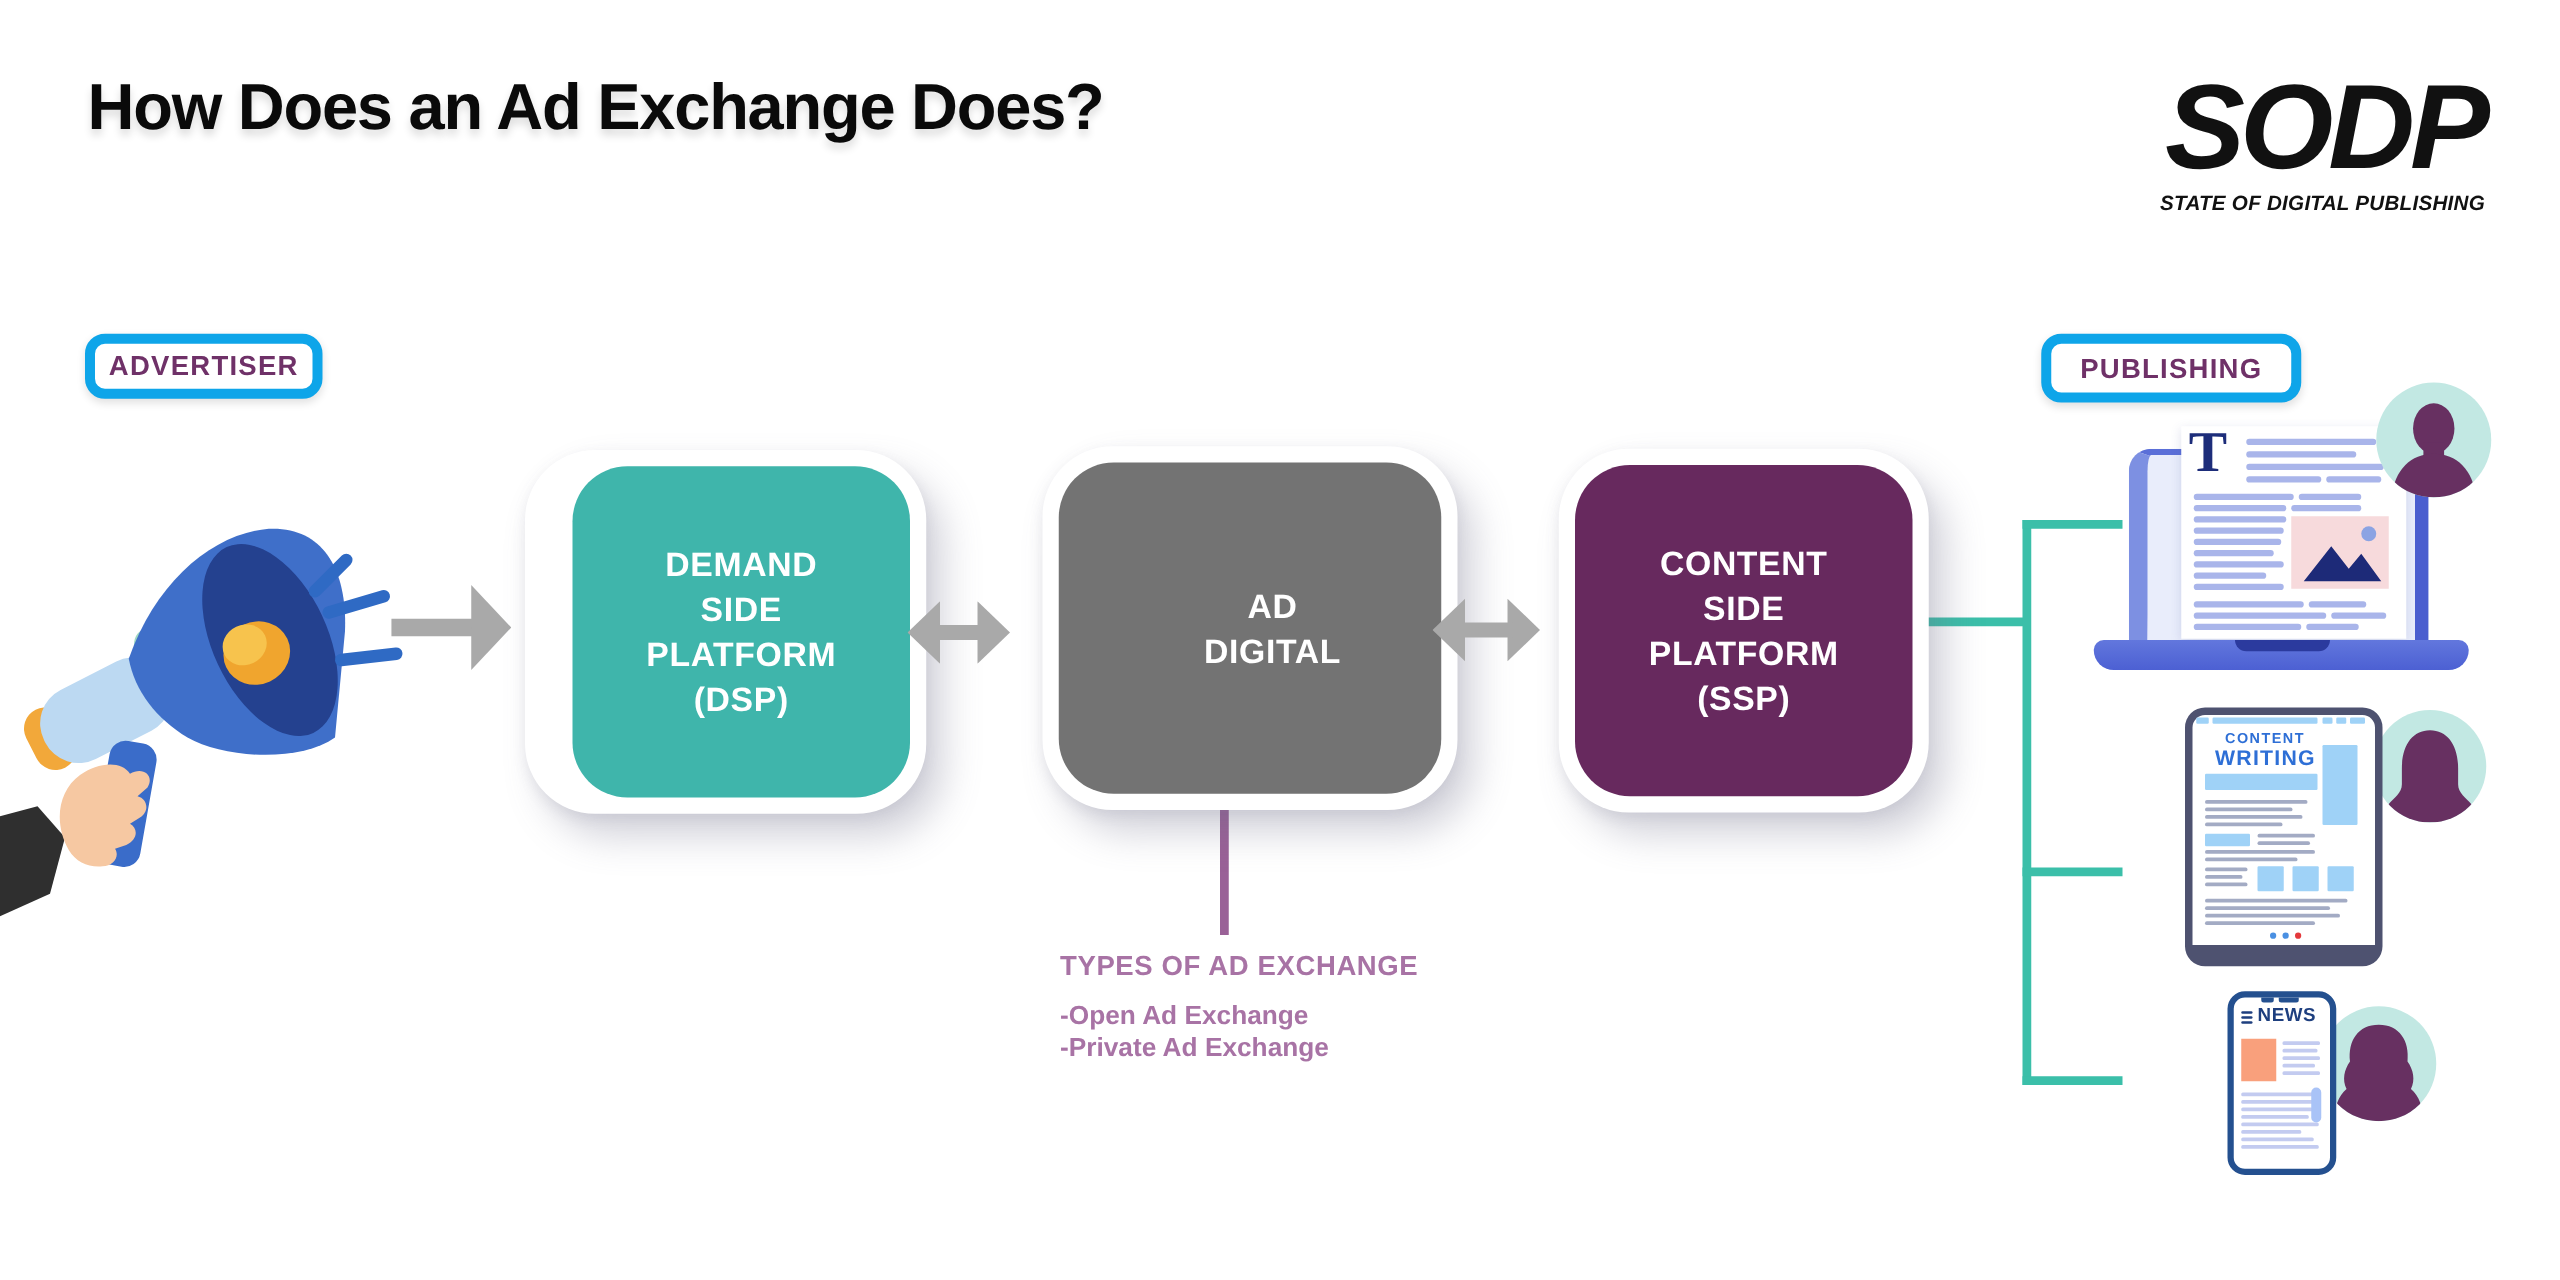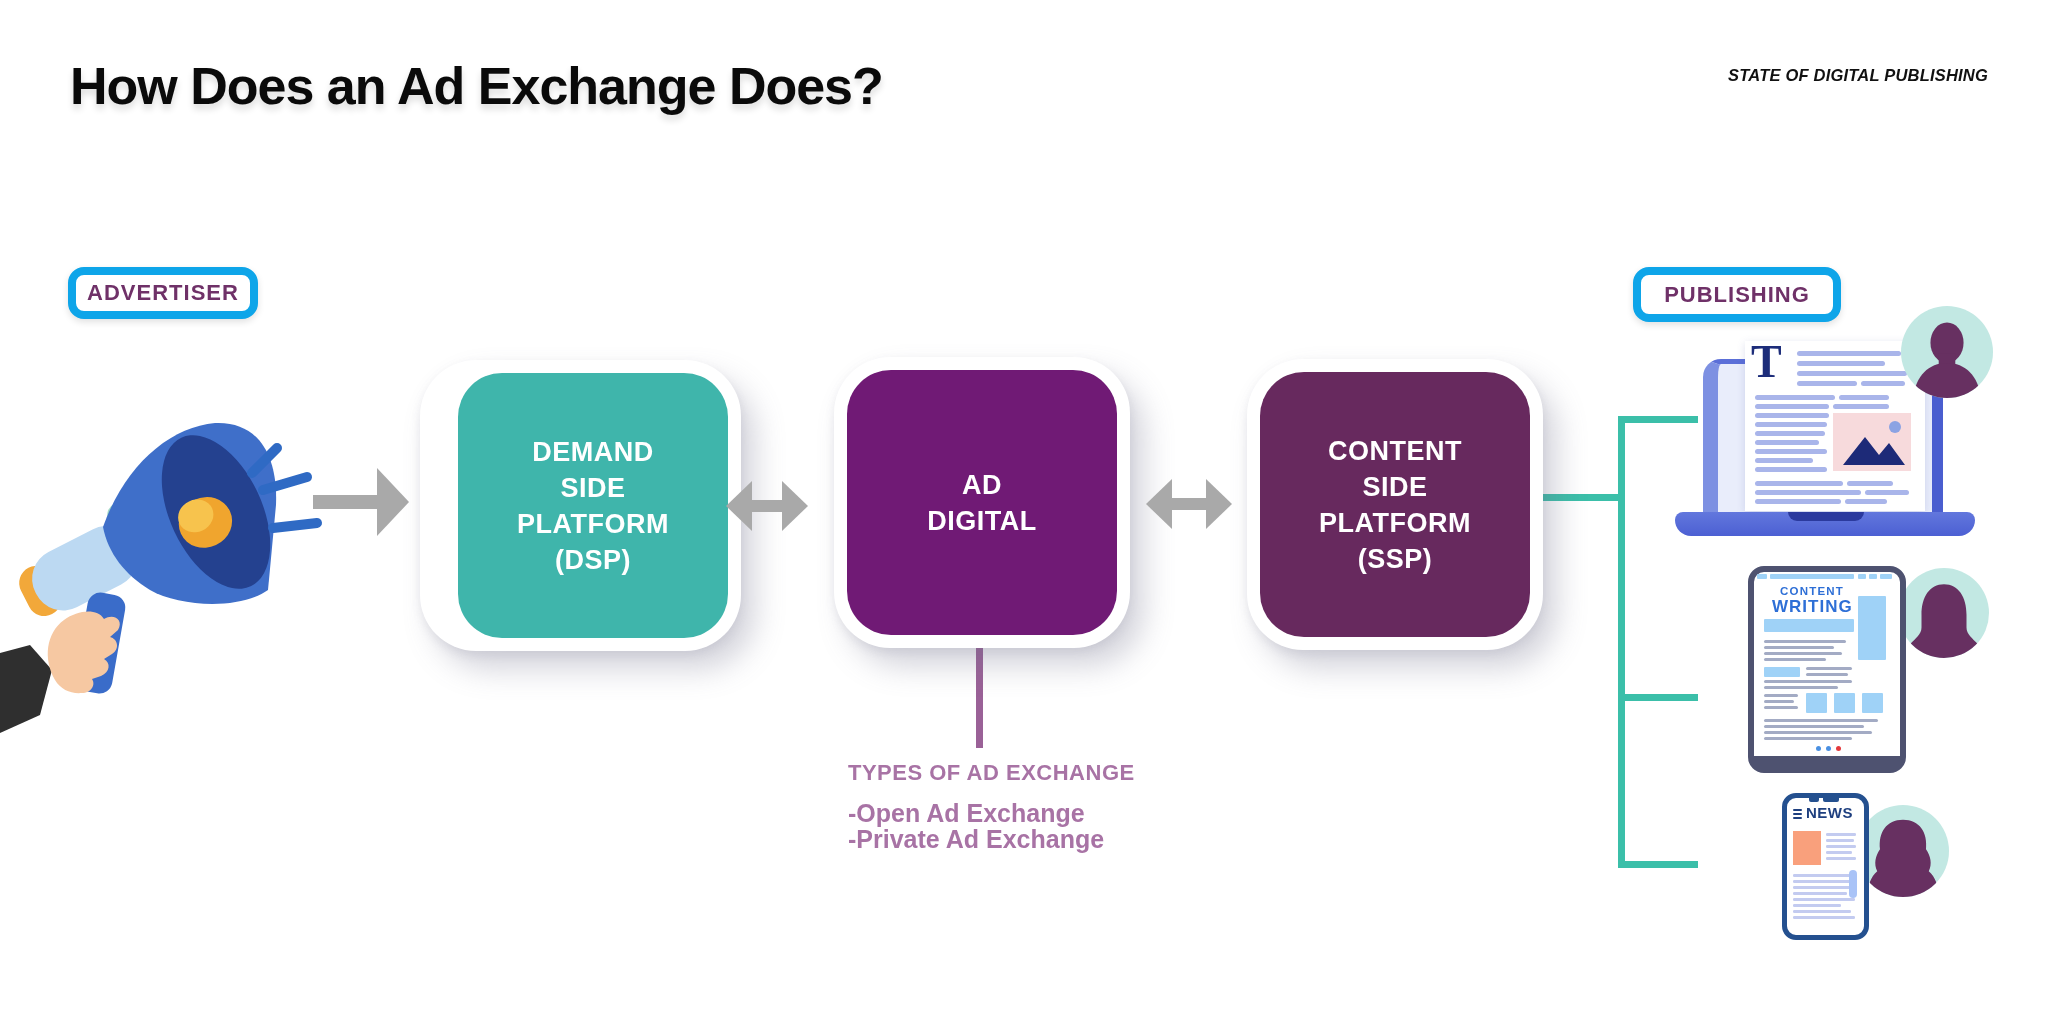--- a/index.html
+++ b/index.html
@@ -19,26 +19,26 @@
          font-weight:700;font-size:22px;letter-spacing:1px;display:flex;align-items:center;
          justify-content:center;box-shadow:0 3px 7px rgba(0,0,0,.12);box-sizing:border-box;}
 
   
   .box-wrap{background:#fff;border-radius:56px;padding:13px;
             box-shadow:14px 18px 30px rgba(110,110,135,.30), 0 4px 10px rgba(110,110,135,.12);z-index:2;}
   .box{width:270px;height:265px;border-radius:44px;display:flex;flex-direction:column;align-items:center;
        justify-content:center;color:#fff;font-weight:700;font-size:27px;letter-spacing:.5px;
        line-height:36px;text-align:center;}
   .box-dsp{background:#3fb5ab;margin-left:25px;}
-  .box-adx{background:#701a75;}
+  .box-adx{background:#737373;padding-left:36px;}
   .box-ssp{background:#67295e;}
 
   
   .types-heading{font-size:22px;font-weight:700;letter-spacing:.5px;color:#a873a5;}
-  .types-item{font-size:25px;font-weight:700;color:#a873a5;line-height:26px;}
+  .types-item{font-size:21px;font-weight:700;color:#a873a5;line-height:26px;}
 
   
   .tealline{background:#3bbfa9;z-index:0;}
   .mauveline{background:#9a6197;z-index:0;}
 
   
   .tl{position:absolute;height:5px;border-radius:2.5px;background:#a9b5ea;}
   .gl{position:absolute;height:3px;border-radius:1.5px;background:#a3abc4;}
   .pl{position:absolute;height:2.5px;border-radius:1.25px;background:#c3cbf0;}
   .bluefill{position:absolute;background:#9fd2f7;border-radius:1px;}
@@ -71,20 +71,21 @@
   .phone-inner{position:relative;width:100%;height:100%;}
   .p-news{position:absolute;left:19px;top:6px;font-size:15px;font-weight:700;letter-spacing:.5px;color:#1e3f7f;}
   .hbar{position:absolute;left:6px;width:9px;height:2px;background:#1e3f7f;border-radius:1px;}
   .p-notch{position:absolute;top:0;height:4px;background:#24508f;border-radius:0 0 2px 2px;}
 </style>
 </head>
 <body>
 
 <div class="abs page-title">How Does an Ad Exchange Does?</div>
 <div class="abs logo">
+  <div class="logo-name">SODP</div>
   <div class="logo-tag">STATE OF DIGITAL PUBLISHING</div>
 </div>
 
 <div class="abs badge" style="left:68px;top:267px;width:190px;height:52px;">ADVERTISER</div>
 <div class="abs badge" style="left:1633px;top:267px;width:208px;height:55px;">PUBLISHING</div>
 
 <div class="abs tealline" style="left:1536px;top:494px;width:86px;height:7px;"></div>
 <div class="abs tealline" style="left:1618px;top:416px;width:7px;height:452px;"></div>
 <div class="abs tealline" style="left:1618px;top:416px;width:80px;height:7px;"></div>
 <div class="abs tealline" style="left:1618px;top:694px;width:80px;height:7px;"></div>

